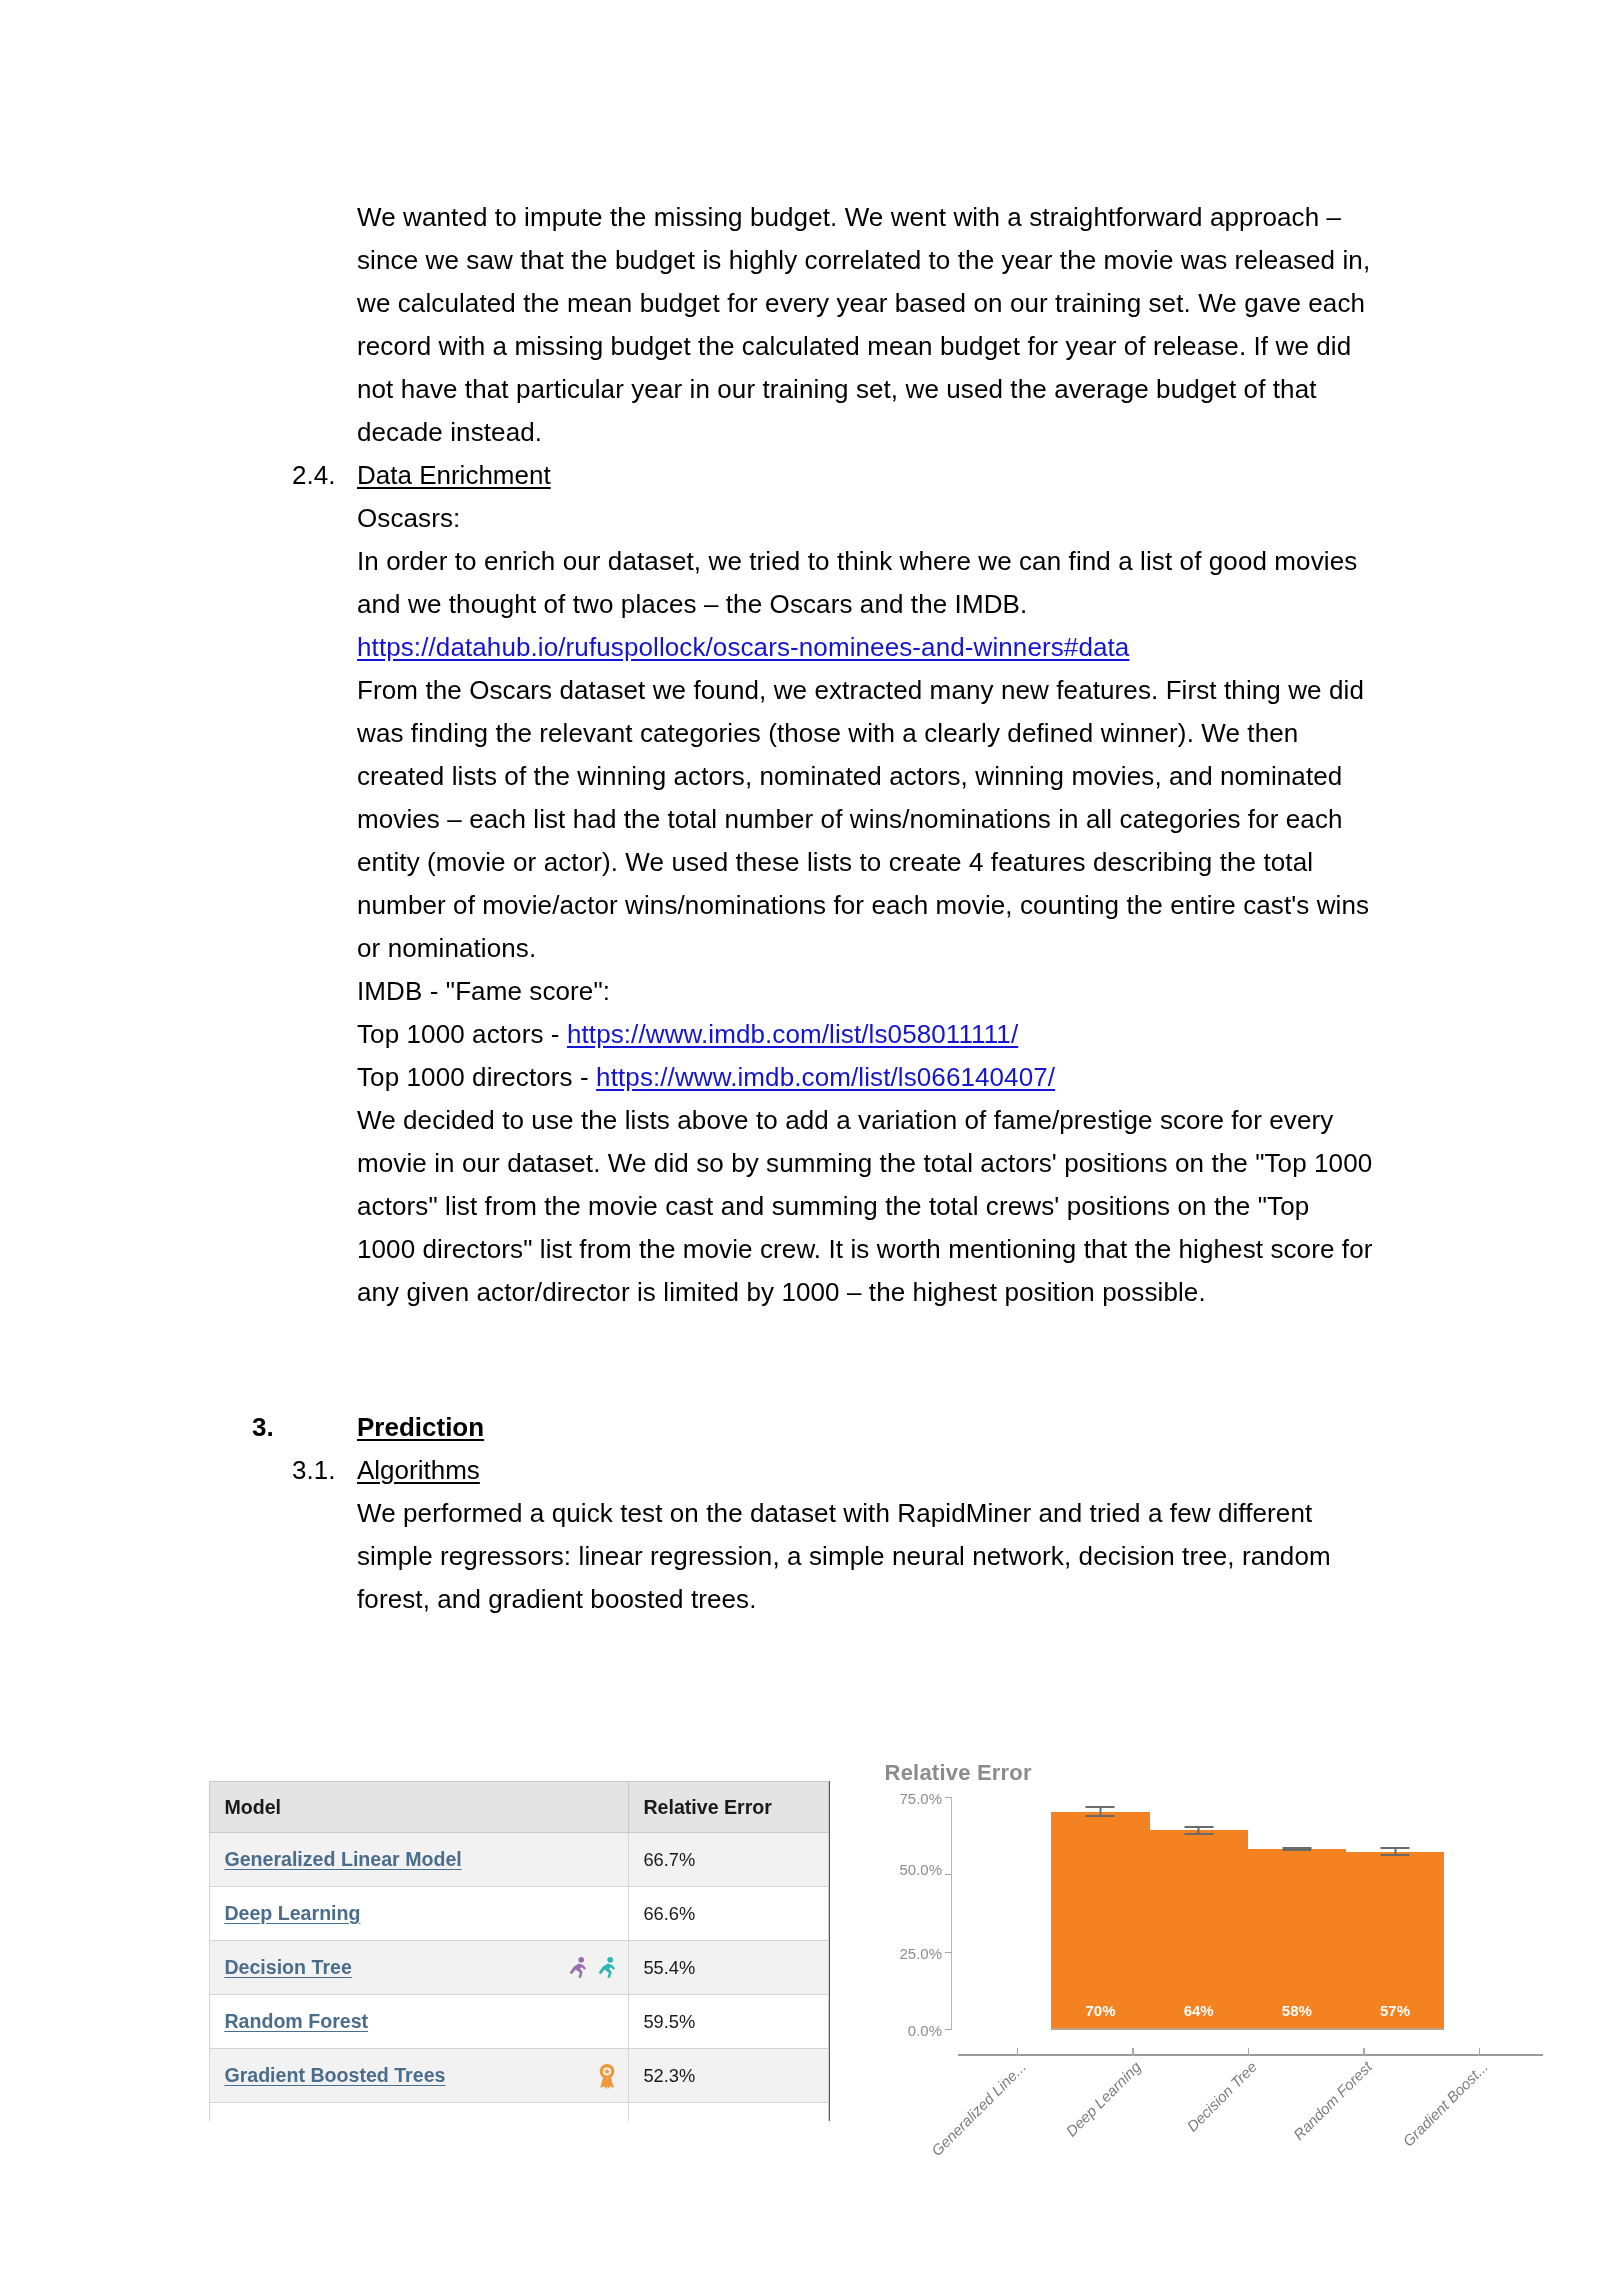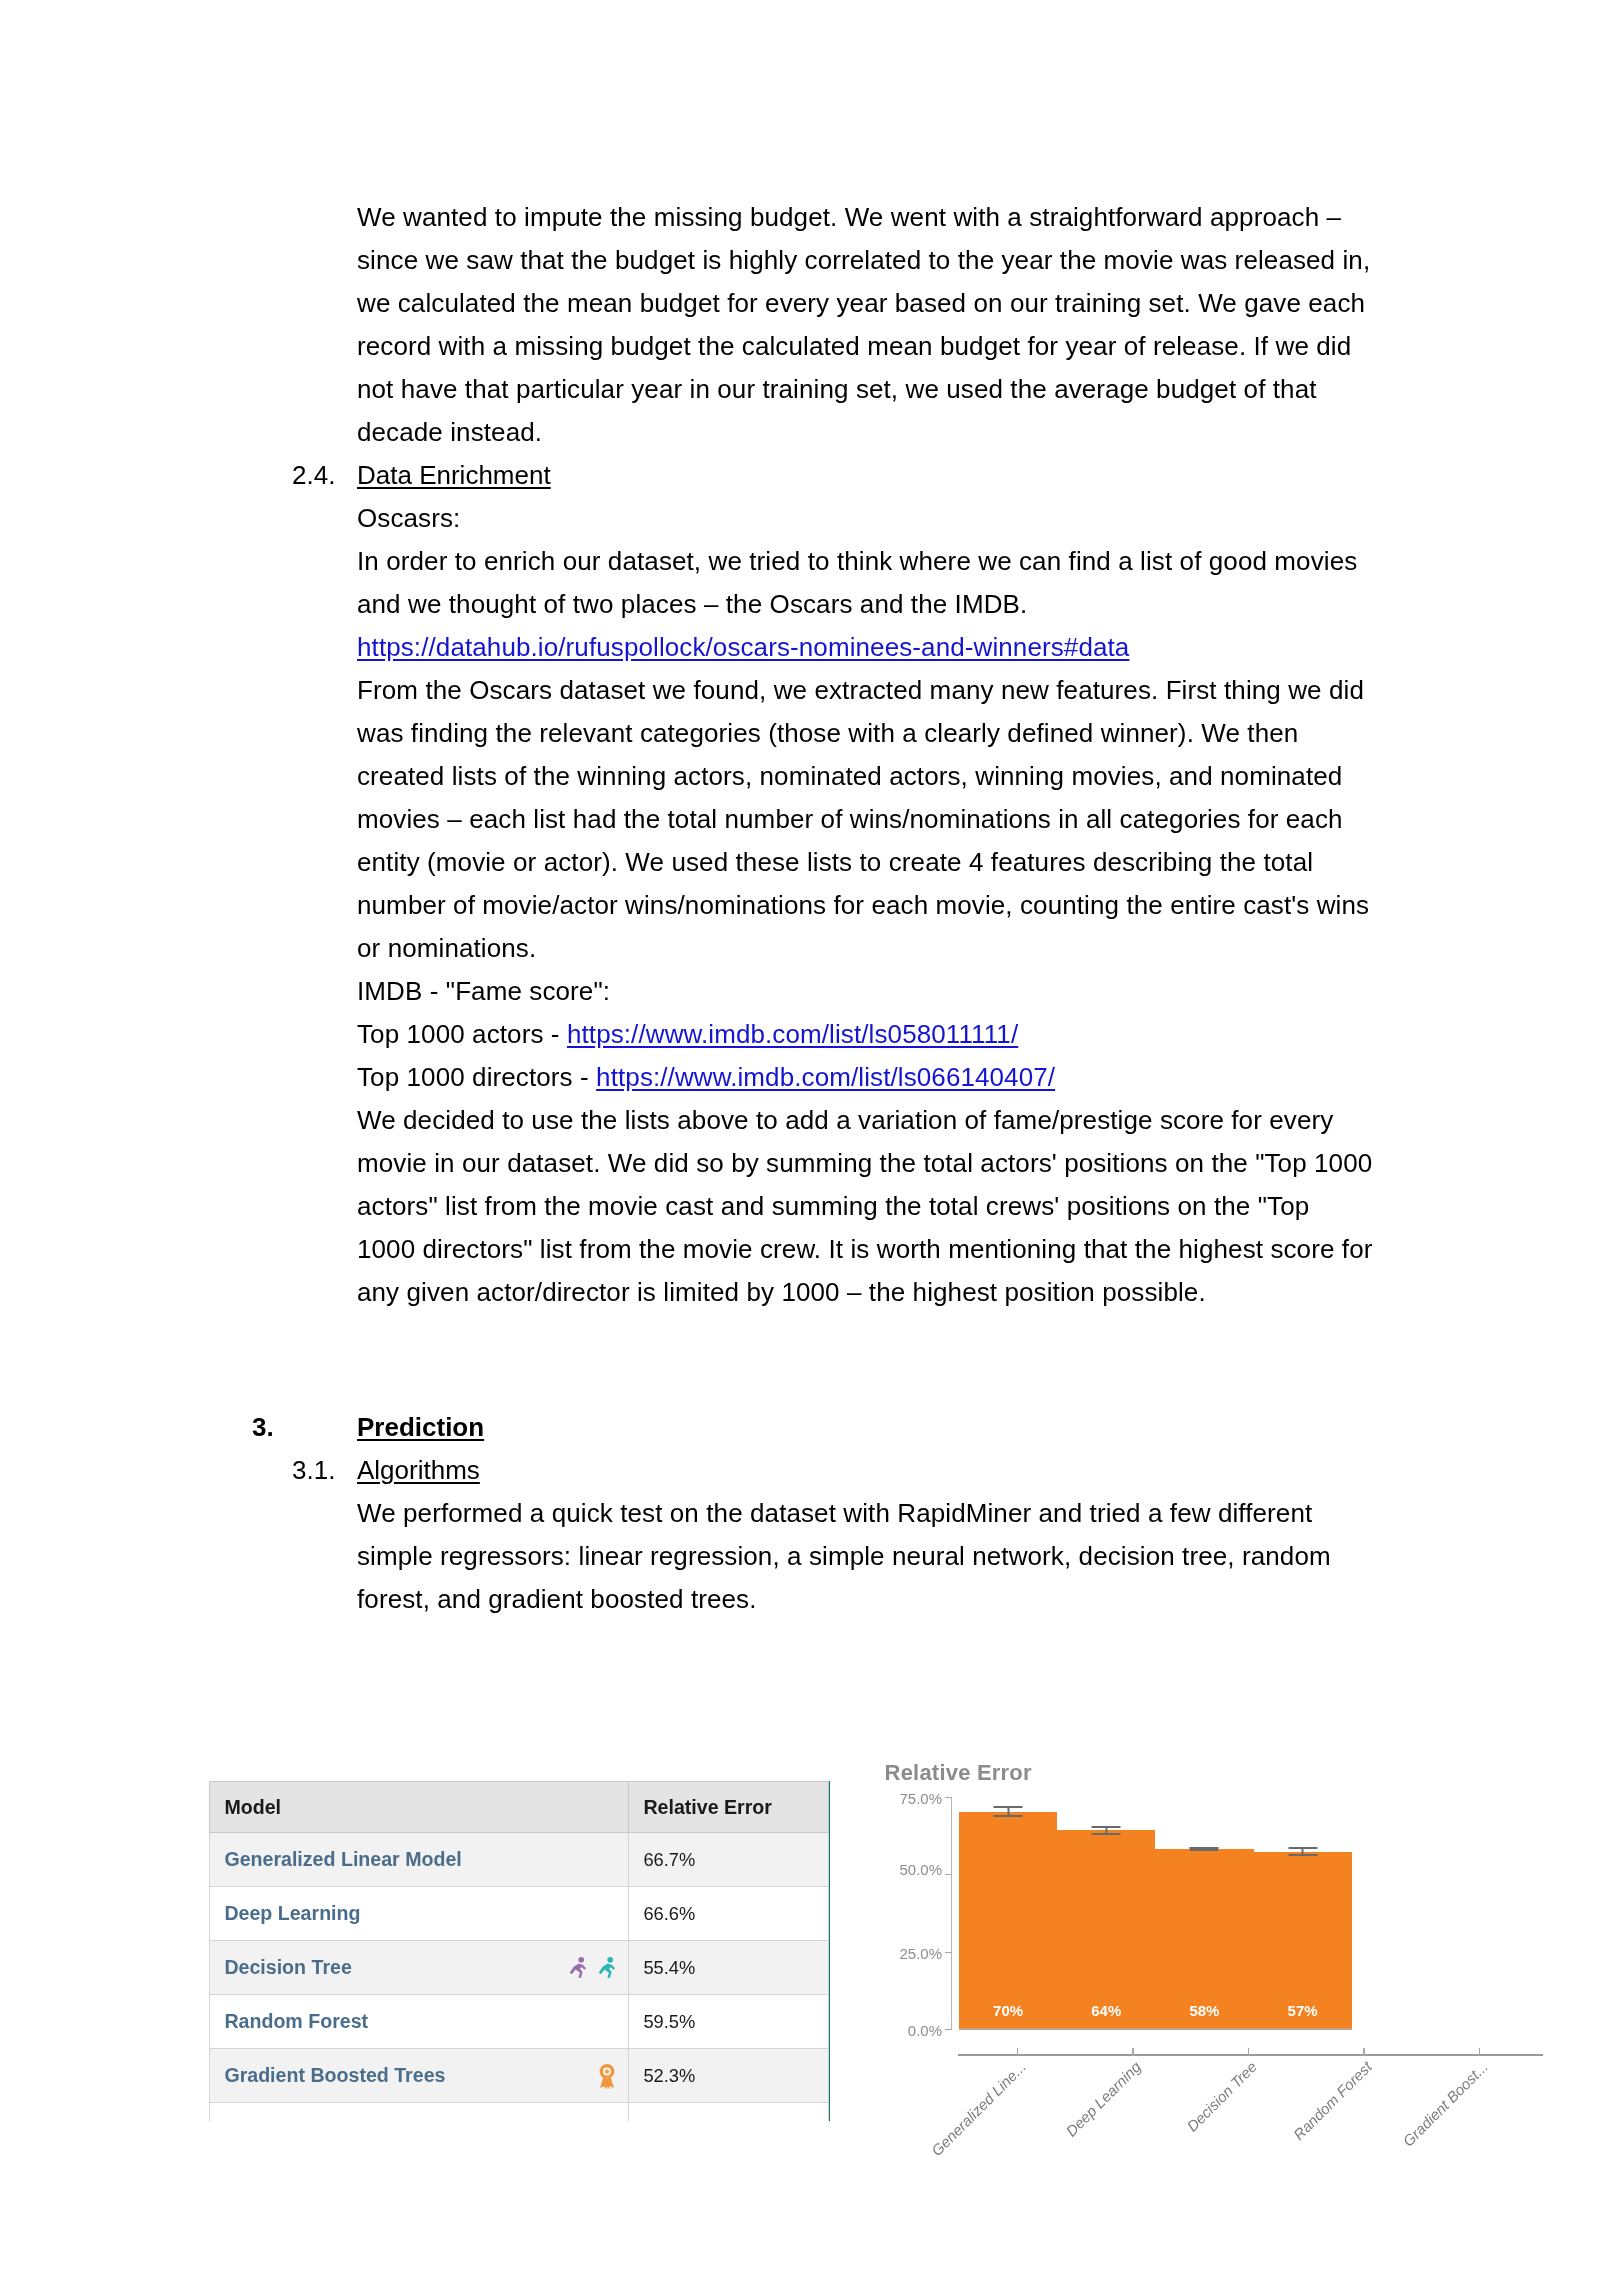--- a/index.html
+++ b/index.html
@@ -100,20 +100,21 @@
     border-color:#c9c9c9;
     height:50px;
   }
   table.rm col.c1 { width:419px; }
   table.rm col.c2 { width:200px; }
   table.rm tbody tr.shade td { background:#f2f2f2; }
   table.rm tbody tr td { background:#ffffff; }
   .model-cell { position:relative; }
   .model-name {
     color:#4a6d8c;
+    text-decoration:underline;
     text-underline-offset:2.6px;
     font-weight:600;
     font-size:19.6px;
   }
   .err-val { color:#1a1a1a; font-size:18.3px; }
   .icon-slot {
     position:absolute;
     right:10.5px;
     top:50%;
     transform:translateY(-50%);
@@ -178,21 +179,21 @@
     background:#9a9a9a;
   }
   .bars {
     position:absolute;
     left:77px;
     right:6.5px;
     bottom:26px;
     top:3.9px;
     display:flex;
     align-items:flex-end;
-    justify-content:flex-start;
+    justify-content:center;
   }
   .bar-slot {
     position:relative;
     width:17%;
     height:100%;
     display:flex;
     align-items:flex-end;
     justify-content:center;
   }
   .bar {

